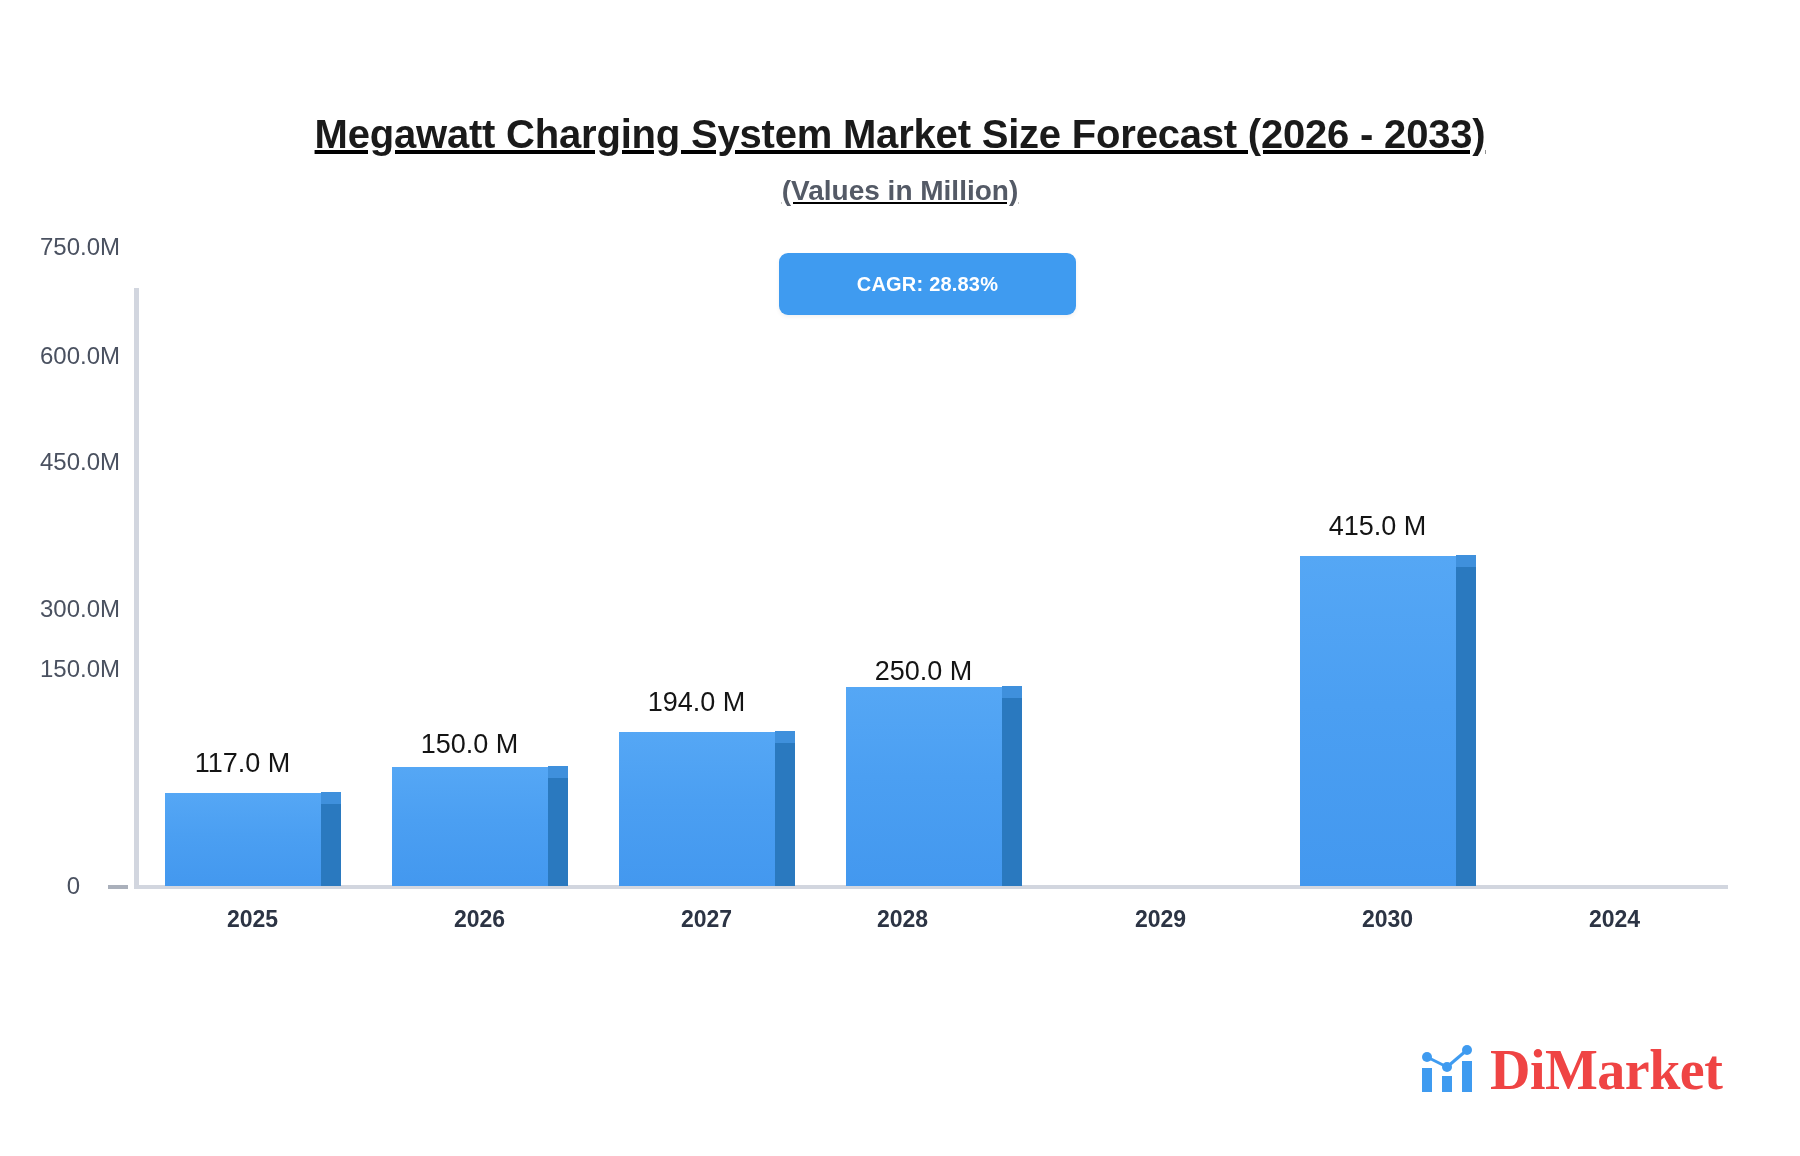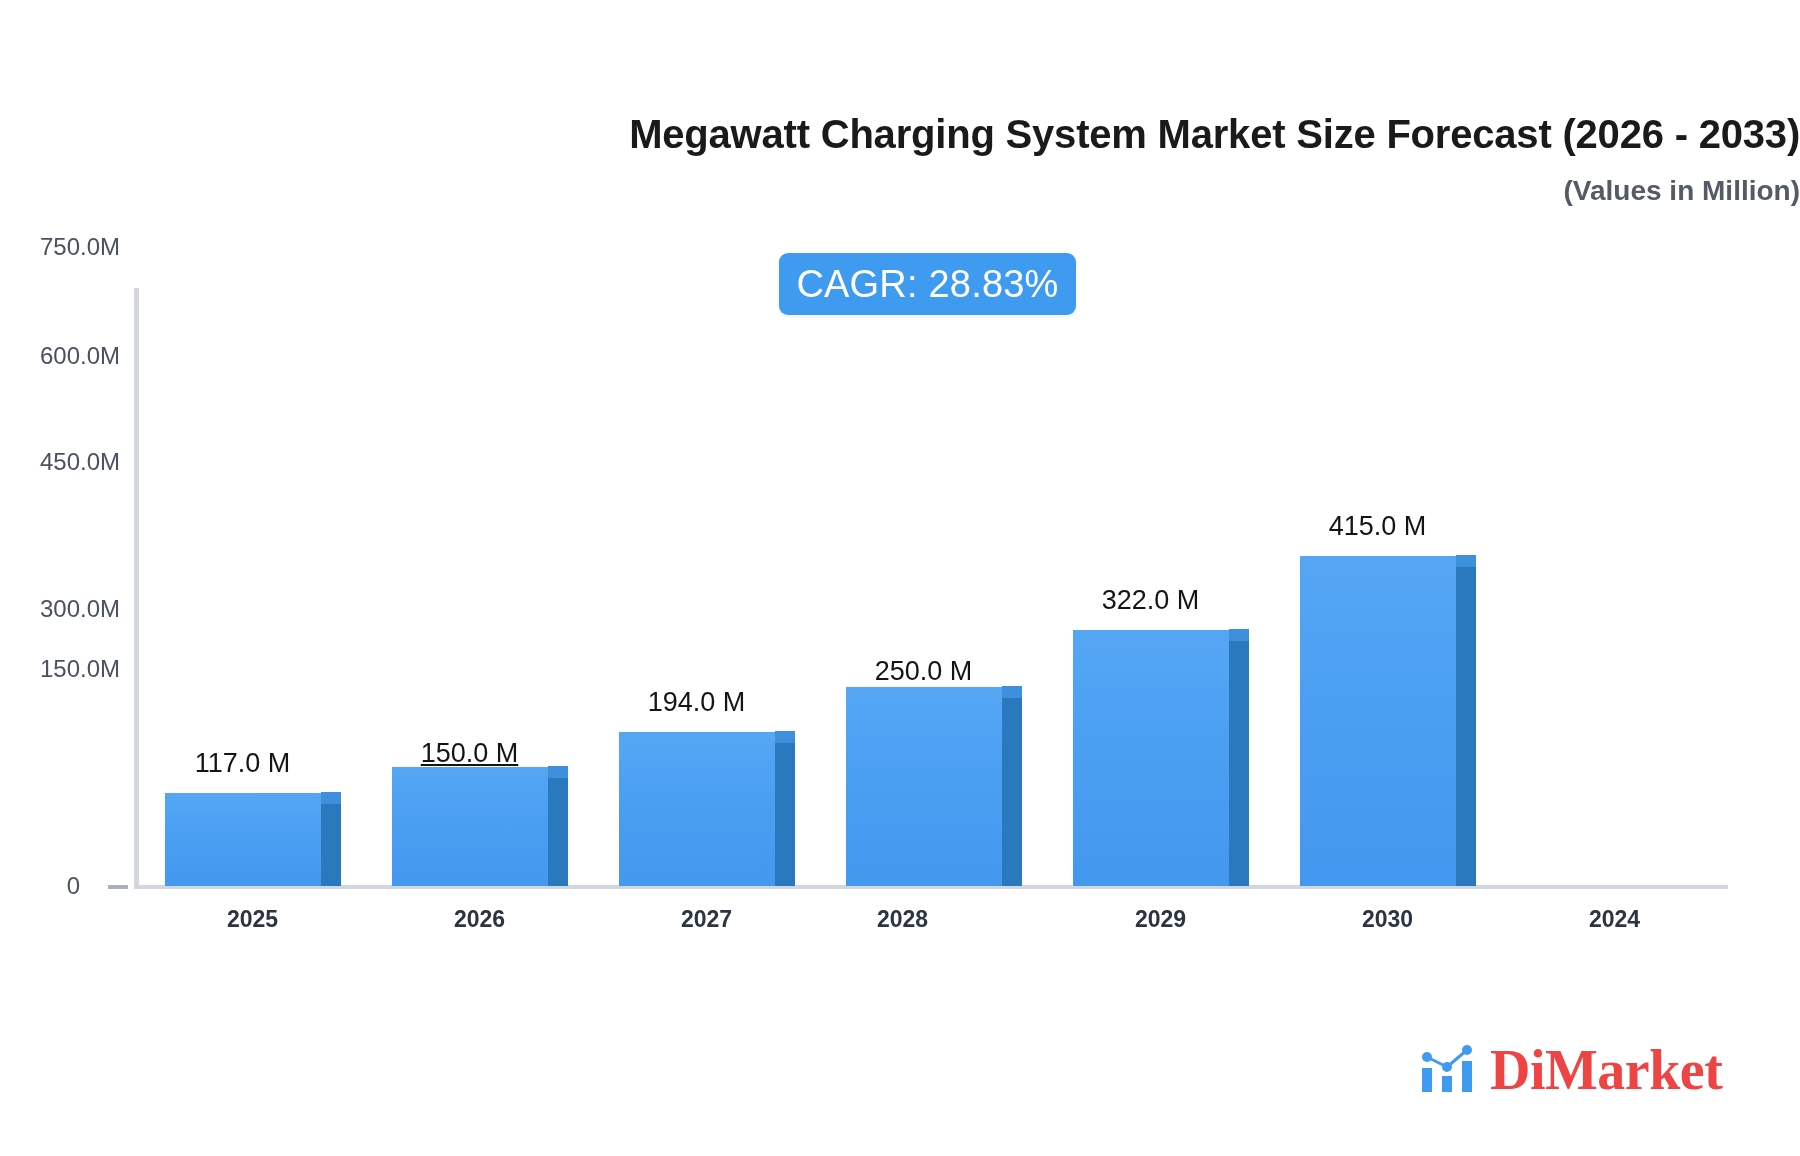--- a/index.html
+++ b/index.html
@@ -14,21 +14,22 @@
     overflow: hidden;
     position: relative;
   }
 
   
   #chart-header {
     position: absolute;
     top: 0;
     left: 0;
     width: 1800px;
-    text-align: right;
+    text-align: center;
+    text-decoration: underline;
   }
   #chart-title {
     margin: 0;
     padding-top: 112px;
     font-size: 40px;
     font-weight: bold;
     color: #1a1a1a;
     letter-spacing: -0.2px;
     line-height: 1.1;
   }
@@ -50,22 +51,22 @@
     height: 62px;
     background: #3f9bf0;
     border-radius: 9px;
     display: flex;
     align-items: center;
     justify-content: center;
     box-shadow: 0 2px 4px rgba(0,0,0,0.06);
   }
   #cagr-badge-label {
     color: #ffffff;
-    font-size: 38px;
-    font-weight: normal;
+    font-size: 20px;
+    font-weight: bold;
     letter-spacing: 0.2px;
     white-space: nowrap;
   }
 
   
   
   #plot {
     position: absolute;
     left: 0;
     top: 0;
@@ -210,43 +211,37 @@
       <div class="bar-face" style="height: 92.976px;"></div>
       <div class="bar-side" style="height: 81.976px;"></div>
       <div class="bar-top" style="bottom: 81.976px;"></div>
       <div class="bar-value" style="bottom: 106.976px;">117.0 M</div>
     </div>
     <div class="x-tick-label" style="left: 139px; width: 227px;">2025</div>
     <div class="bar" style="left: 391.5px; width: 156px; height: 119.2px; bottom: 270px;">
       <div class="bar-face" style="height: 119.2px;"></div>
       <div class="bar-side" style="height: 108.2px;"></div>
       <div class="bar-top" style="bottom: 108.2px;"></div>
-      <div class="bar-value" style="bottom: 117px; text-decoration: underline;">150.0 M</div>
+      <div class="bar-value" style="bottom: 126px;">150.0 M</div>
     </div>
     <div class="x-tick-label" style="left: 366px; width: 227px;">2026</div>
     <div class="bar" style="left: 618.5px; width: 156px; height: 154.165px; bottom: 270px; margin-top: 43px;">
       <div class="bar-face" style="height: 154.165px;"></div>
       <div class="bar-side" style="height: 143.165px;"></div>
       <div class="bar-top" style="bottom: 143.165px;"></div>
       <div class="bar-value" style="bottom: 168.165px;">194.0 M</div>
     </div>
     <div class="x-tick-label" style="left: 593px; width: 227px;">2027</div>
     <div class="bar" style="left: 845.5px; width: 156px; height: 198.667px; bottom: 270px;">
       <div class="bar-face" style="height: 198.667px;"></div>
       <div class="bar-side" style="height: 187.667px;"></div>
       <div class="bar-top" style="bottom: 187.667px;"></div>
       <div class="bar-value" style="bottom: 199px;">250.0 M</div>
     </div>
     <div class="x-tick-label" style="left: 789px; width: 227px;">2028</div>
-    <div class="bar" style="left: 1072.5px; width: 156px; height: 255.883px; bottom: 270px;">
-      <div class="bar-face" style="height: 255.883px;"></div>
-      <div class="bar-side" style="height: 244.883px;"></div>
-      <div class="bar-top" style="bottom: 244.883px;"></div>
-      <div class="bar-value" style="bottom: 269.883px;">322.0 M</div>
-    </div>
     <div class="x-tick-label" style="left: 1047px; width: 227px;">2029</div>
     <div class="bar" style="left: 1299.5px; width: 156px; height: 329.787px; bottom: 270px;">
       <div class="bar-face" style="height: 329.787px;"></div>
       <div class="bar-side" style="height: 318.787px;"></div>
       <div class="bar-top" style="bottom: 318.787px;"></div>
       <div class="bar-value" style="bottom: 343.787px; text-align: right;">415.0 M</div>
     </div>
     <div class="x-tick-label" style="left: 1274px; width: 227px;">2030</div>
     <div class="x-tick-label" style="left: 1501px; width: 227px;">2024</div>
   </div>

